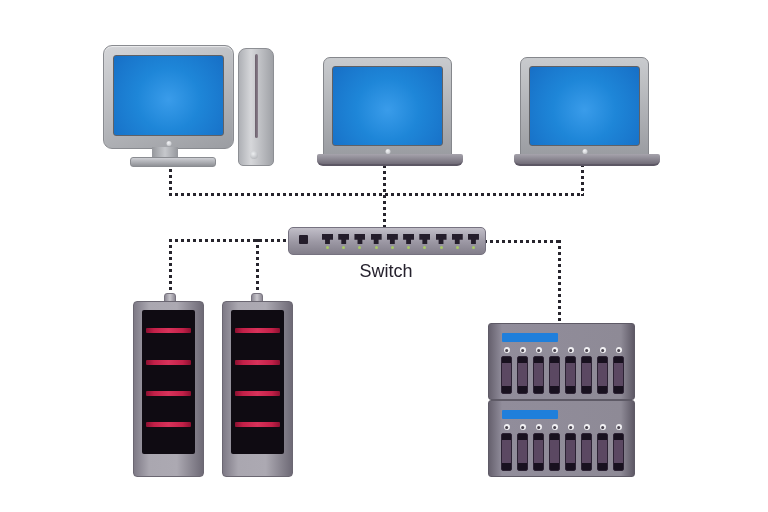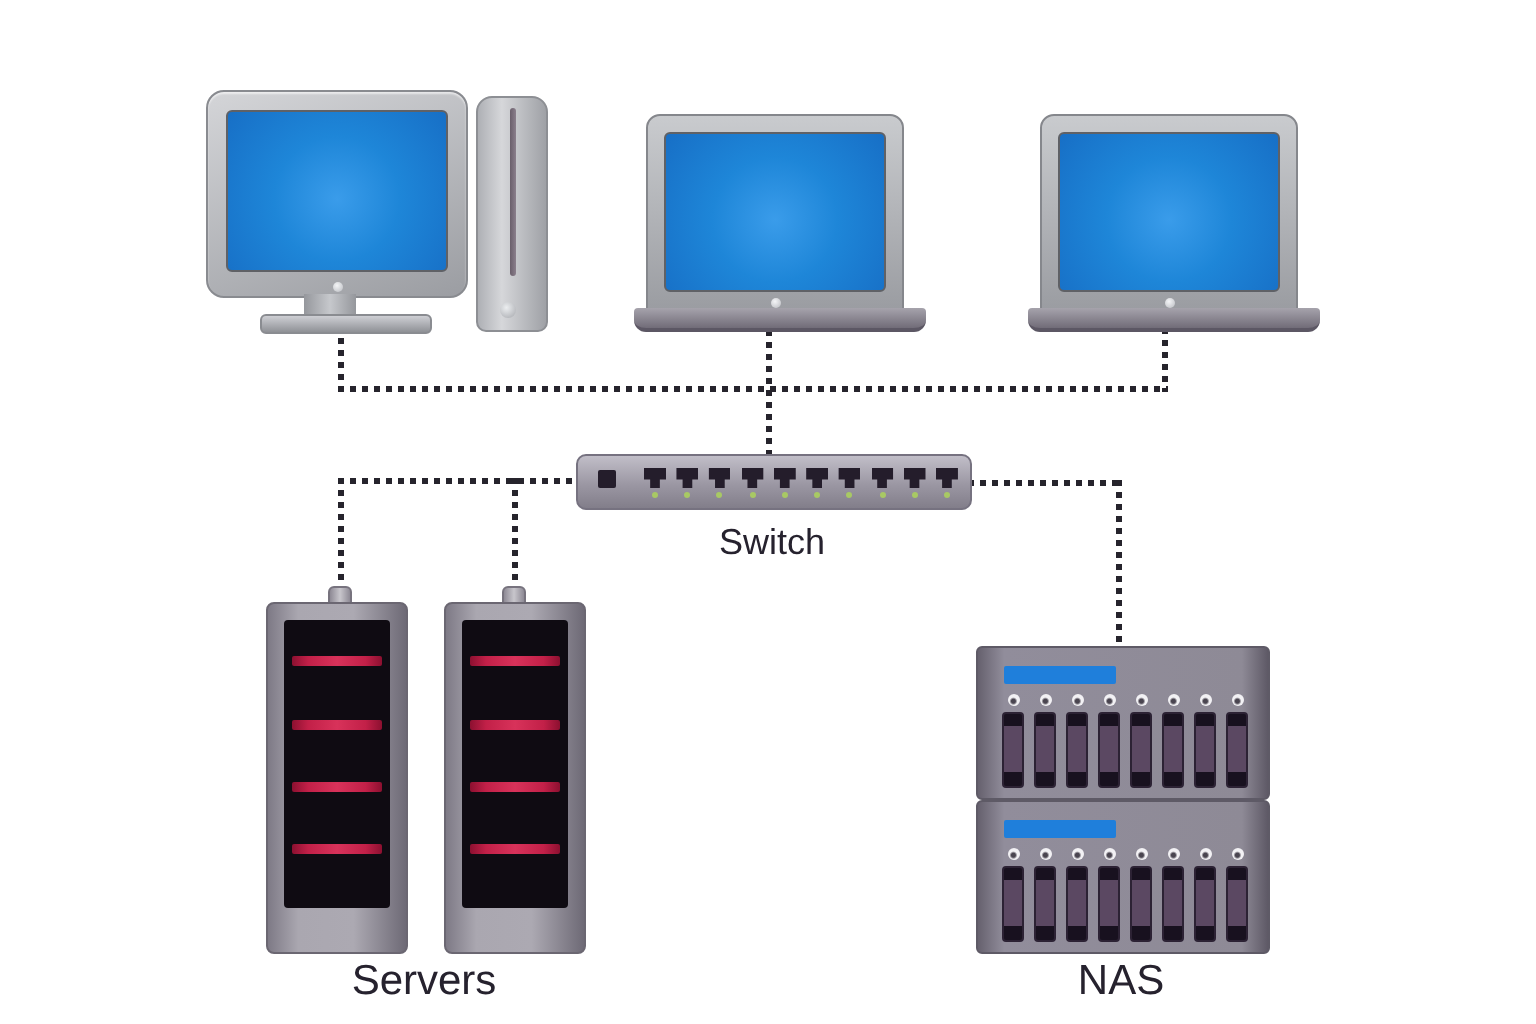--- a/index.html
+++ b/index.html
@@ -153,21 +153,20 @@
     <div class="knob" style="left:251px;top:293px"></div>
     <div class="server" style="left:222px;top:301px">
       <div class="server-panel">
         <div class="stripe" style="top:18px"></div>
         <div class="stripe" style="top:50px"></div>
         <div class="stripe" style="top:81px"></div>
         <div class="stripe" style="top:112px"></div>
       </div>
     </div>
   </div>
-  <div class="label label-servers">Servers</div>
 
   <div>
     <div class="nas-unit" style="top:323px">
       <div class="nas-bar"></div>
       <div class="bays">
         <div class="bay">
             <div class="bay-led"></div>
             <div class="bay-slot"></div>
           </div>
         <div class="bay">
@@ -231,15 +230,14 @@
             <div class="bay-led"></div>
             <div class="bay-slot"></div>
           </div>
         <div class="bay">
             <div class="bay-led"></div>
             <div class="bay-slot"></div>
           </div>
       </div>
     </div>
   </div>
-  <div class="label label-nas">NAS</div>
 
 </div>
 
 </body></html>

